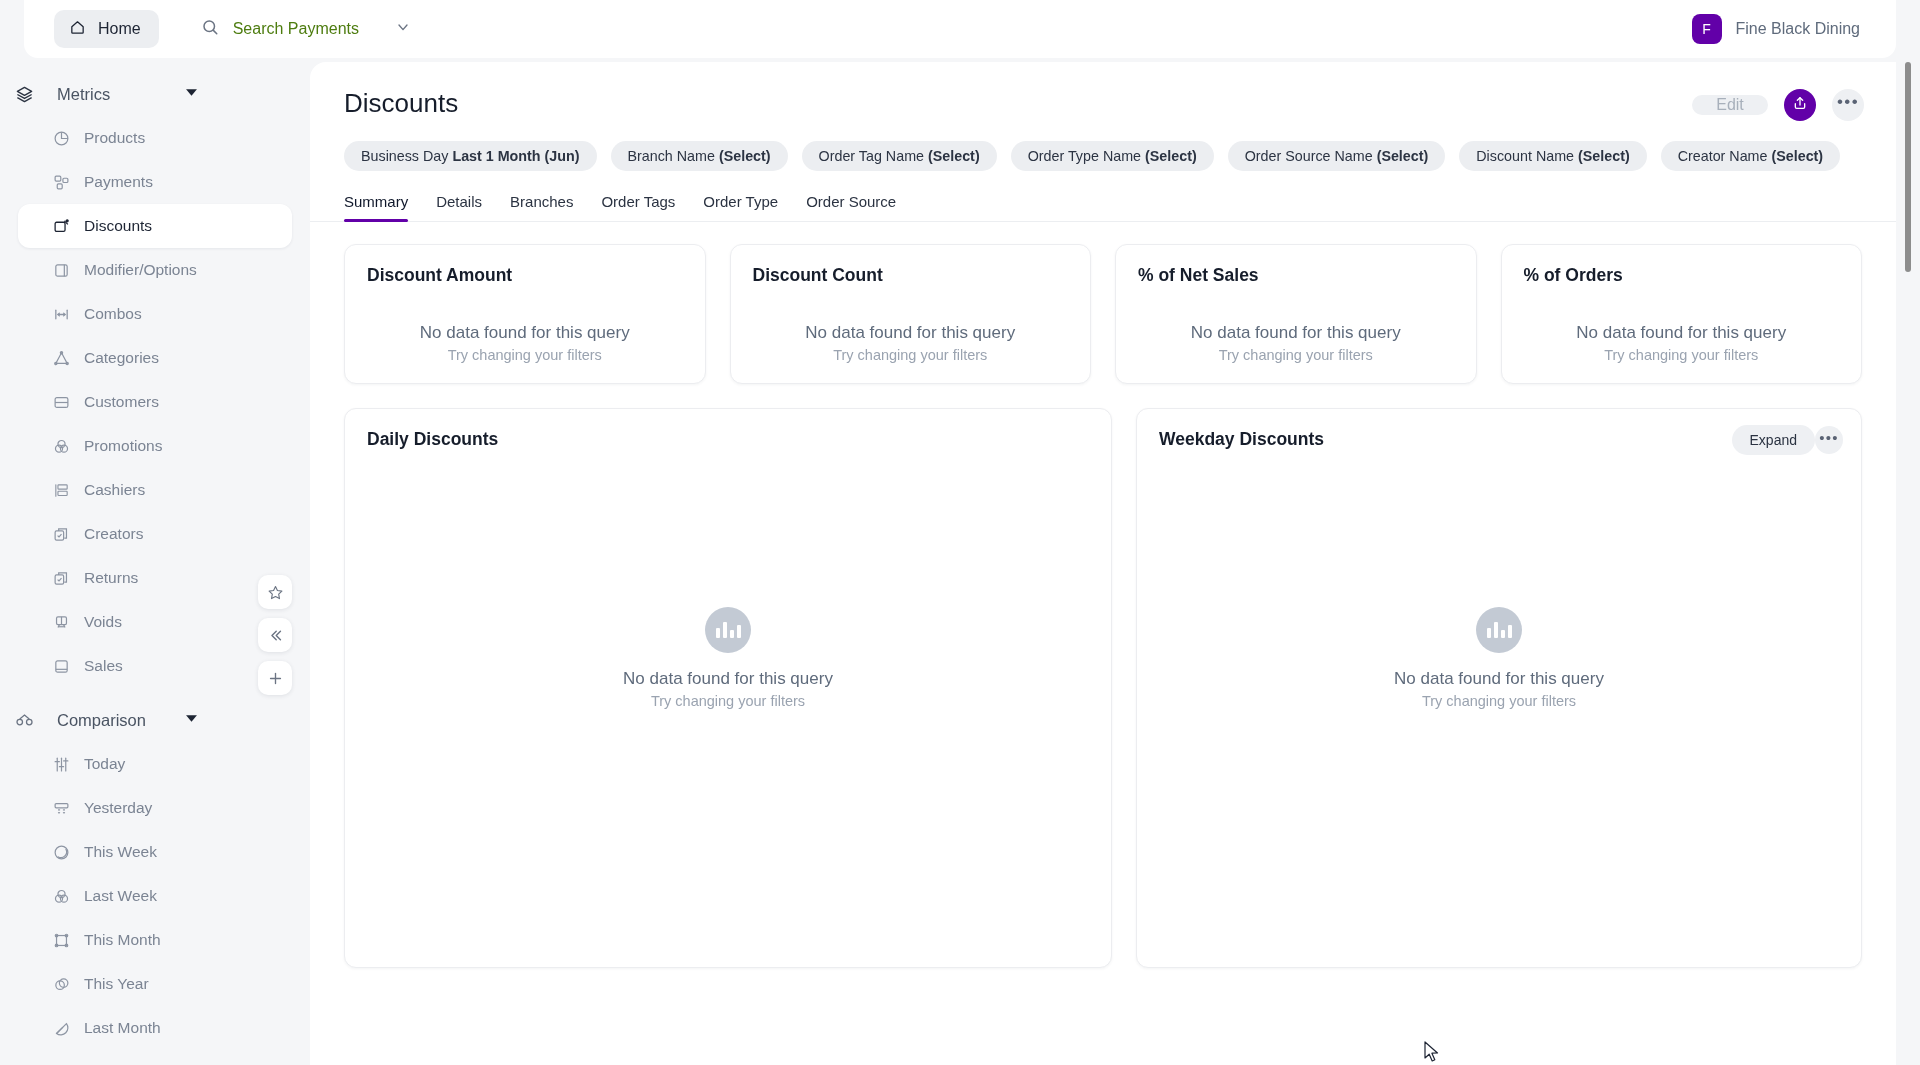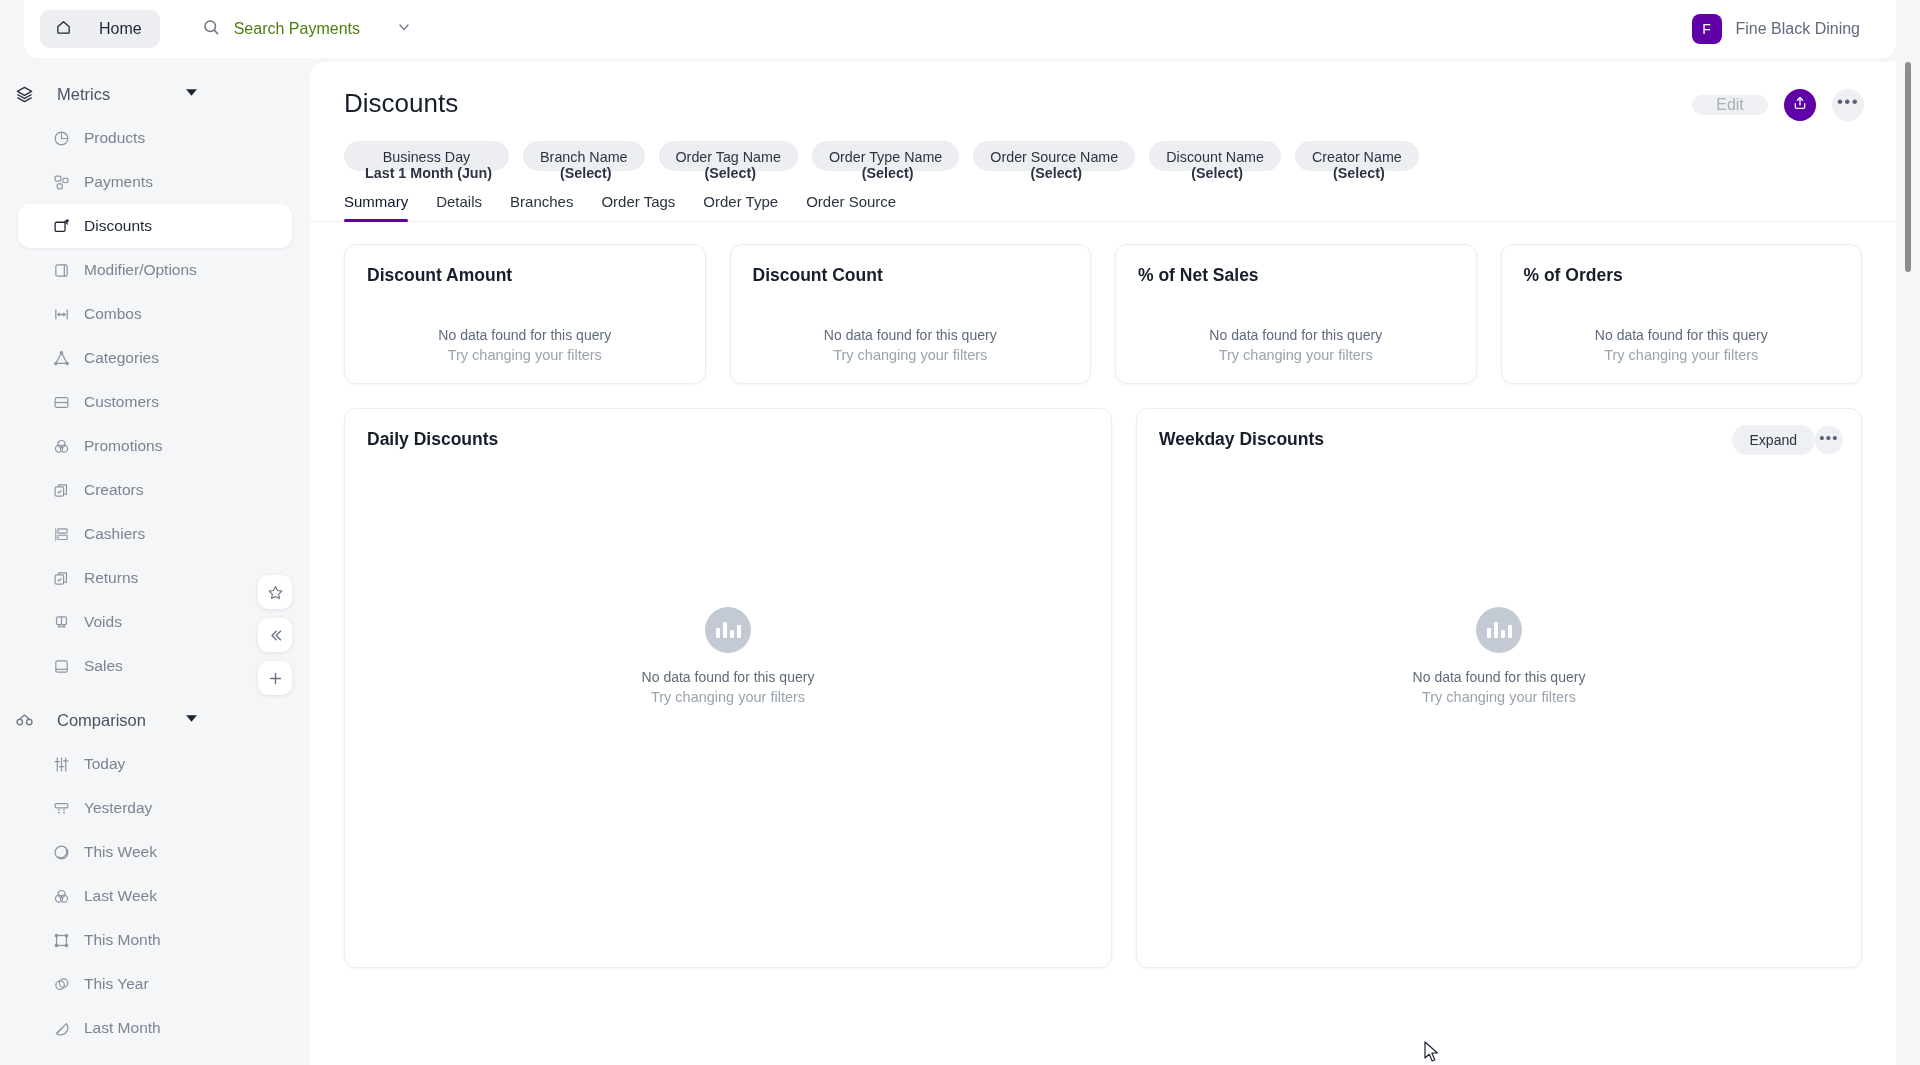--- a/index.html
+++ b/index.html
@@ -16,23 +16,23 @@
     position: absolute; top: 0; left: 0; width: 1920px; height: 62px;
     background: #f5f6f8;
   }
   .topbar-inner {
     position: absolute; top: 0; left: 24px; right: 24px; height: 58px;
     background: #ffffff;
     border-bottom-left-radius: 14px; border-bottom-right-radius: 14px;
     display: flex; align-items: center;
   }
   .home-btn {
-    display: flex; align-items: center; gap: 27px;
+    display: flex; align-items: center; gap: 12px;
     background: #eceef1; border-radius: 10px;
-    height: 38px; padding: 0 18px 0 15px; margin-left: 16px;
+    height: 38px; padding: 0 18px 0 15px; margin-left: 30px;
     cursor: pointer;
     text-align: right;
   }
   .home-btn .label { font-size: 16px; color: #1d2433; }
   .search-wrap {
     display: flex; align-items: center; gap: 14px; margin-left: 42px; cursor: text;
   }
   .search-ph { font-size: 16px; color: #4d7c0f; }
   .chevron-sm { margin-left: 22px; cursor: pointer; }
   .user-wrap {
@@ -106,21 +106,21 @@
     width: 32px; height: 32px; border-radius: 50%; background: #eef0f3;
     display: flex; align-items: center; justify-content: center;
     cursor: pointer; color: #5a6374; font-size: 17px; letter-spacing: 1.4px;
     padding-bottom: 7px;
   }
 
   .chips { display: flex; gap: 14px; padding: 22px 34px 0 34px; flex-wrap: nowrap; }
   .chip {
     background: #eceef1; border-radius: 16px; height: 30px;
     padding: 8px 17px; display: flex; align-items: center;
-    font-size: 14.3px; color: #2c3443; white-space: nowrap; cursor: pointer; flex-direction: column;
+    font-size: 14.3px; color: #2c3443; white-space: nowrap; cursor: pointer;
   }
   .chip b { font-weight: 700; margin-left: 4px; }
 
   .tabs {
     display: flex; gap: 0; padding: 0 34px; margin-top: 22px;
     border-bottom: 1px solid #eceef1;
   }
   .tab {
     font-size: 15px; color: #2b3342; padding: 0 14px 11px 14px;
     cursor: pointer; position: relative;
@@ -135,21 +135,21 @@
   .kpis { display: flex; gap: 24px; padding: 22px 34px 0 34px; }
   .kpi {
     flex: 1; background: #fff; border: 1px solid #ecedf0; border-radius: 12px;
     height: 140px; padding: 20px 22px; position: relative;
     box-shadow: 0 1px 3px rgba(25,35,55,.05);
   }
   .kpi-title { font-size: 17.5px; color: #161d2b; font-weight: 700; }
   .kpi-empty {
     position: absolute; left: 0; right: 0; bottom: 20px; text-align: center;
   }
-  .empty-l1 { font-size: 14px; color: #5f6b7c; }
+  .empty-l1 { font-size: 17px; color: #5f6b7c; }
   .empty-l2 { font-size: 14.5px; color: #9aa3b0; margin-top: 4px; }
 
   .panels { display: flex; gap: 24px; padding: 24px 34px 0 34px; }
   .panel {
     background: #fff; border: 1px solid #ecedf0; border-radius: 12px;
     height: 560px; position: relative;
     box-shadow: 0 1px 3px rgba(25,35,55,.05);
   }
   .panel.left { width: 768px; }
   .panel.right { flex: 1; }
@@ -318,37 +318,37 @@
       <svg width="17" height="17" viewBox="0 0 24 24" fill="none" stroke="#8d95a3" stroke-width="1.7">
           <circle cx="12" cy="8.5" r="5"></circle>
           <circle cx="8.5" cy="15" r="5"></circle>
           <circle cx="15.5" cy="15" r="5"></circle>
         </svg>
     </span>
     <span class="nlabel">Promotions</span>
   </div>
   <div class="nav-item">
     <span class="nicon">
-      <svg width="17" height="17" viewBox="0 0 24 24" fill="none" stroke="#8d95a3" stroke-width="1.7">
-          <rect x="3" y="7" width="12" height="13" rx="2"></rect>
-          <path d="M8 7 V4 h11 v13 h-3"></path>
-          <polyline points="6.5 13.5 8.5 15.5 12 11.5"></polyline>
-        </svg>
-    </span>
-    <span class="nlabel">Creators</span>
-  </div>
-  <div class="nav-item">
-    <span class="nicon">
       <svg width="17" height="17" viewBox="0 0 24 24" fill="none" stroke="#8d95a3" stroke-width="1.6" stroke-linecap="round">
           <path d="M4 4 v16"></path>
           <rect x="7" y="4" width="13" height="6" rx="1"></rect>
           <rect x="7" y="13" width="13" height="6" rx="1"></rect>
         </svg>
     </span>
     <span class="nlabel">Cashiers</span>
+  </div>
+  <div class="nav-item">
+    <span class="nicon">
+      <svg width="17" height="17" viewBox="0 0 24 24" fill="none" stroke="#8d95a3" stroke-width="1.7">
+          <rect x="3" y="7" width="12" height="13" rx="2"></rect>
+          <path d="M8 7 V4 h11 v13 h-3"></path>
+          <polyline points="6.5 13.5 8.5 15.5 12 11.5"></polyline>
+        </svg>
+    </span>
+    <span class="nlabel">Creators</span>
   </div>
   <div class="nav-item">
     <span class="nicon">
       <svg width="17" height="17" viewBox="0 0 24 24" fill="none" stroke="#8d95a3" stroke-width="1.7">
           <rect x="3" y="7" width="12" height="13" rx="2"></rect>
           <path d="M8 7 V4 h11 v13 h-3"></path>
           <polyline points="6.5 13.5 8.5 15.5 12 11.5"></polyline>
         </svg>
     </span>
     <span class="nlabel">Returns</span>

